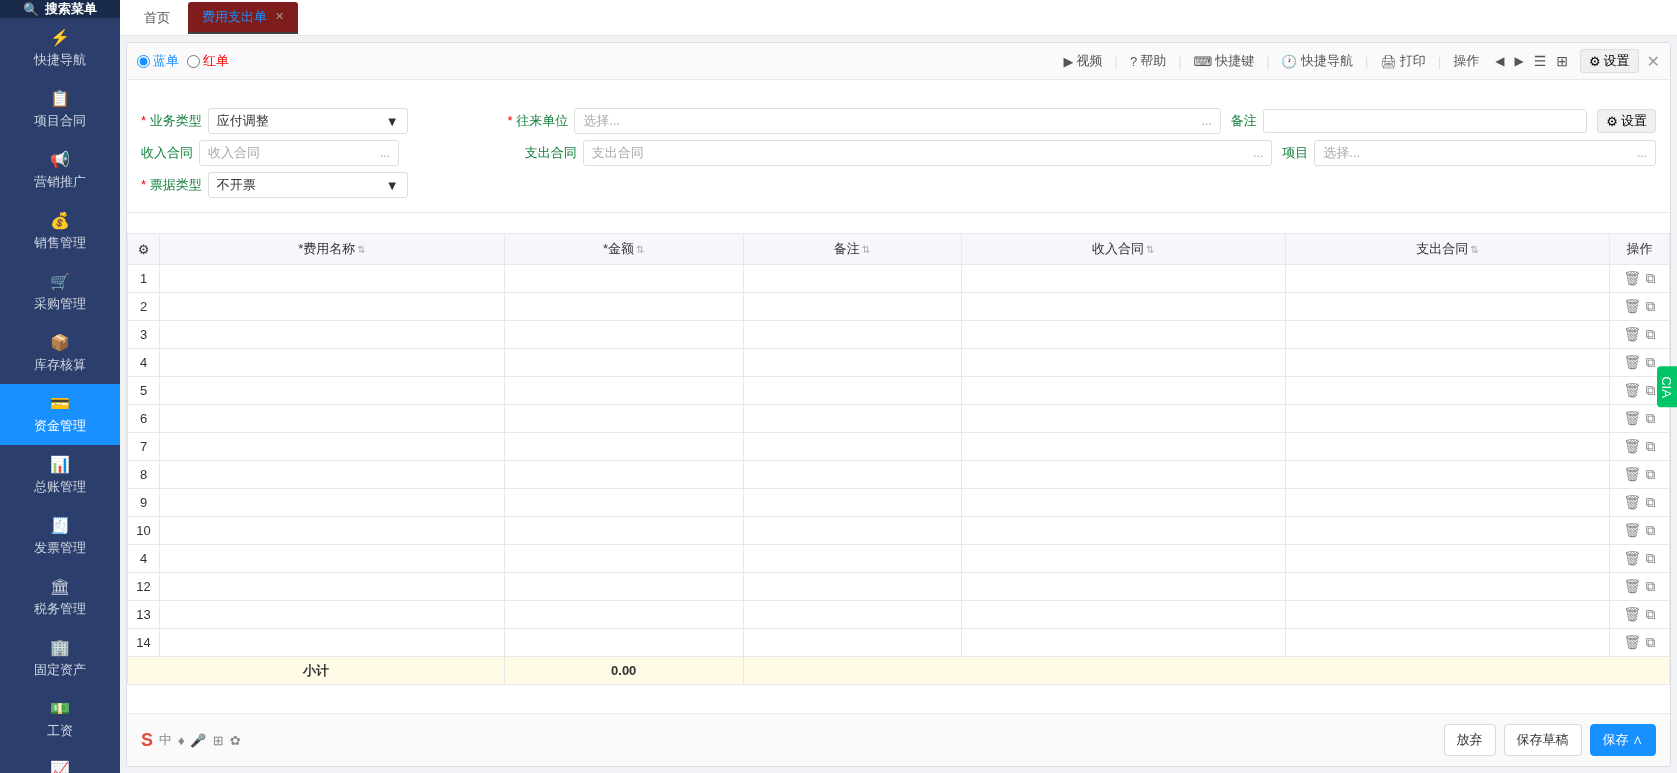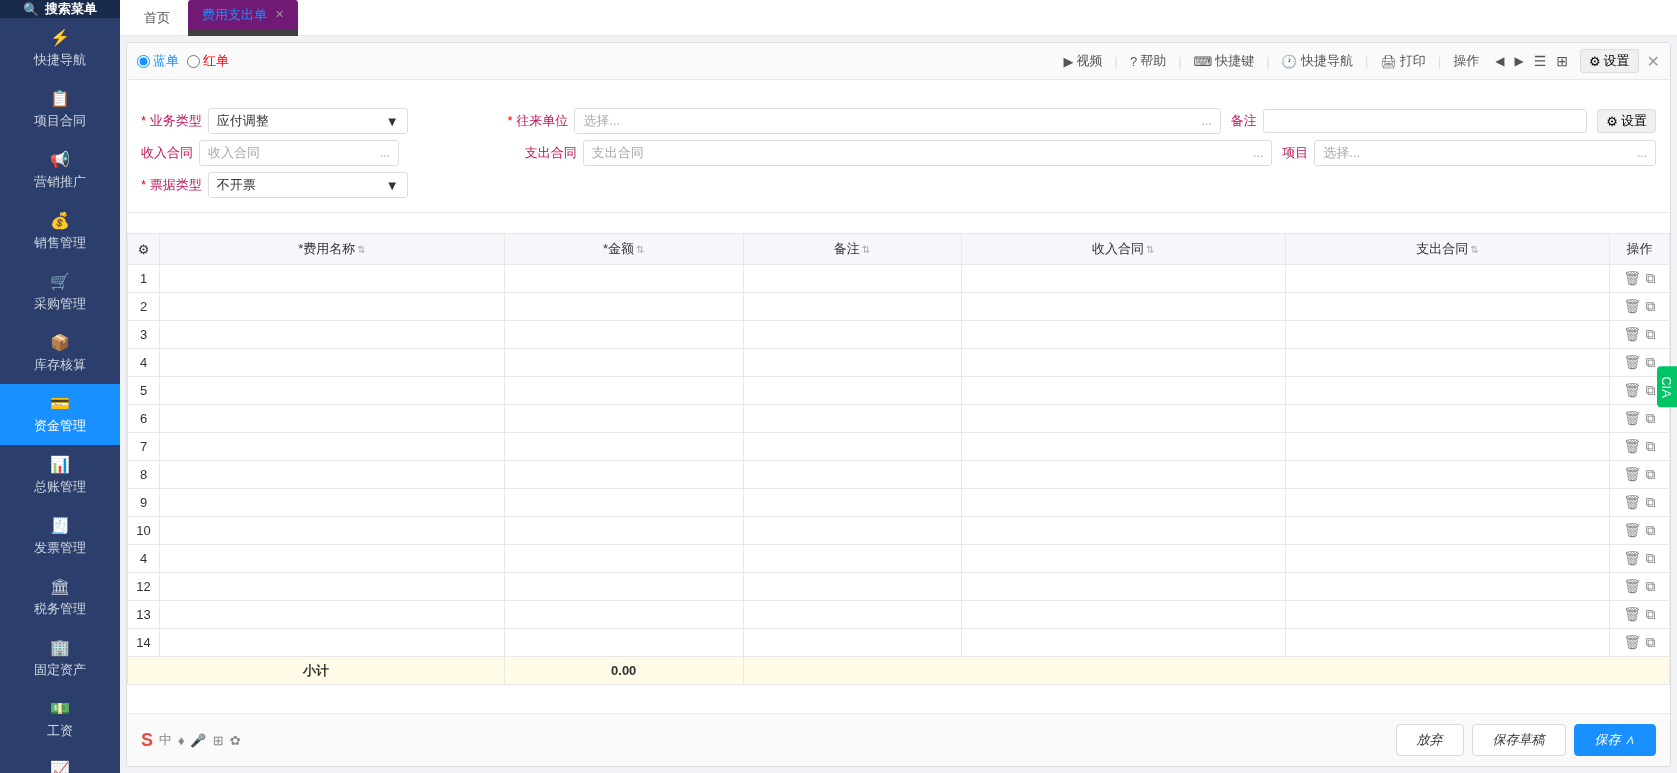--- a/index.html
+++ b/index.html
@@ -65,23 +65,23 @@
       padding: 6px 14px;
       cursor: pointer;
       color: #555;
       font-size: 13px;
       border-radius: 3px 3px 0 0;
       display: flex;
       align-items: center;
       gap: 4px;
     }
     .tab-item.active {
-      background: #701a75;
+      background: #7f1d1d;
       color: #1890ff;
-      border-bottom: 6px solid #404040;
+      border-bottom: 2px solid #404040;
     }
     .tab-close {
       font-size: 11px;
       color: #999;
       cursor: pointer;
       margin-left: 4px;
     }
 
     
     .doc-container {
@@ -156,21 +156,21 @@
       gap: 10px;
       margin-bottom: 6px;
     }
     .form-field {
       display: flex;
       align-items: center;
       gap: 6px;
       flex: 1;
     }
     .form-label {
-      color: #be185d;
+      color: #15803d;
       font-size: 13px;
       white-space: nowrap;
       flex-shrink: 0;
     }
     .form-label.required::before {
       content: '* ';
       color: red;
     }
     .form-select {
       flex: 1;
@@ -239,28 +239,27 @@
     .footer-bar {
       background: #fafafa;
       border-top: 1px solid #e8e8e8;
       padding: 10px 14px;
       display: flex;
       align-items: center;
       justify-content: flex-end;
     }
     .footer-icons { margin-right: auto; display: flex; align-items: center; gap: 6px; color: #888; font-size: 16px; }
     .btn {
-      padding: 6px 20px;
+      padding: 6px 12px;
       border-radius: 4px;
       cursor: pointer;
       font-size: 13px;
       border: 1px solid #ddd;
       background: #fff;
       color: #333;
-      font-style: italic;
     }
     .btn-primary {
       background: #1890ff;
       color: #fff;
       border-color: #1890ff;
     }
     .btn-default {
       background: #fff;
       color: #333;
       border-color: #d9d9d9;

